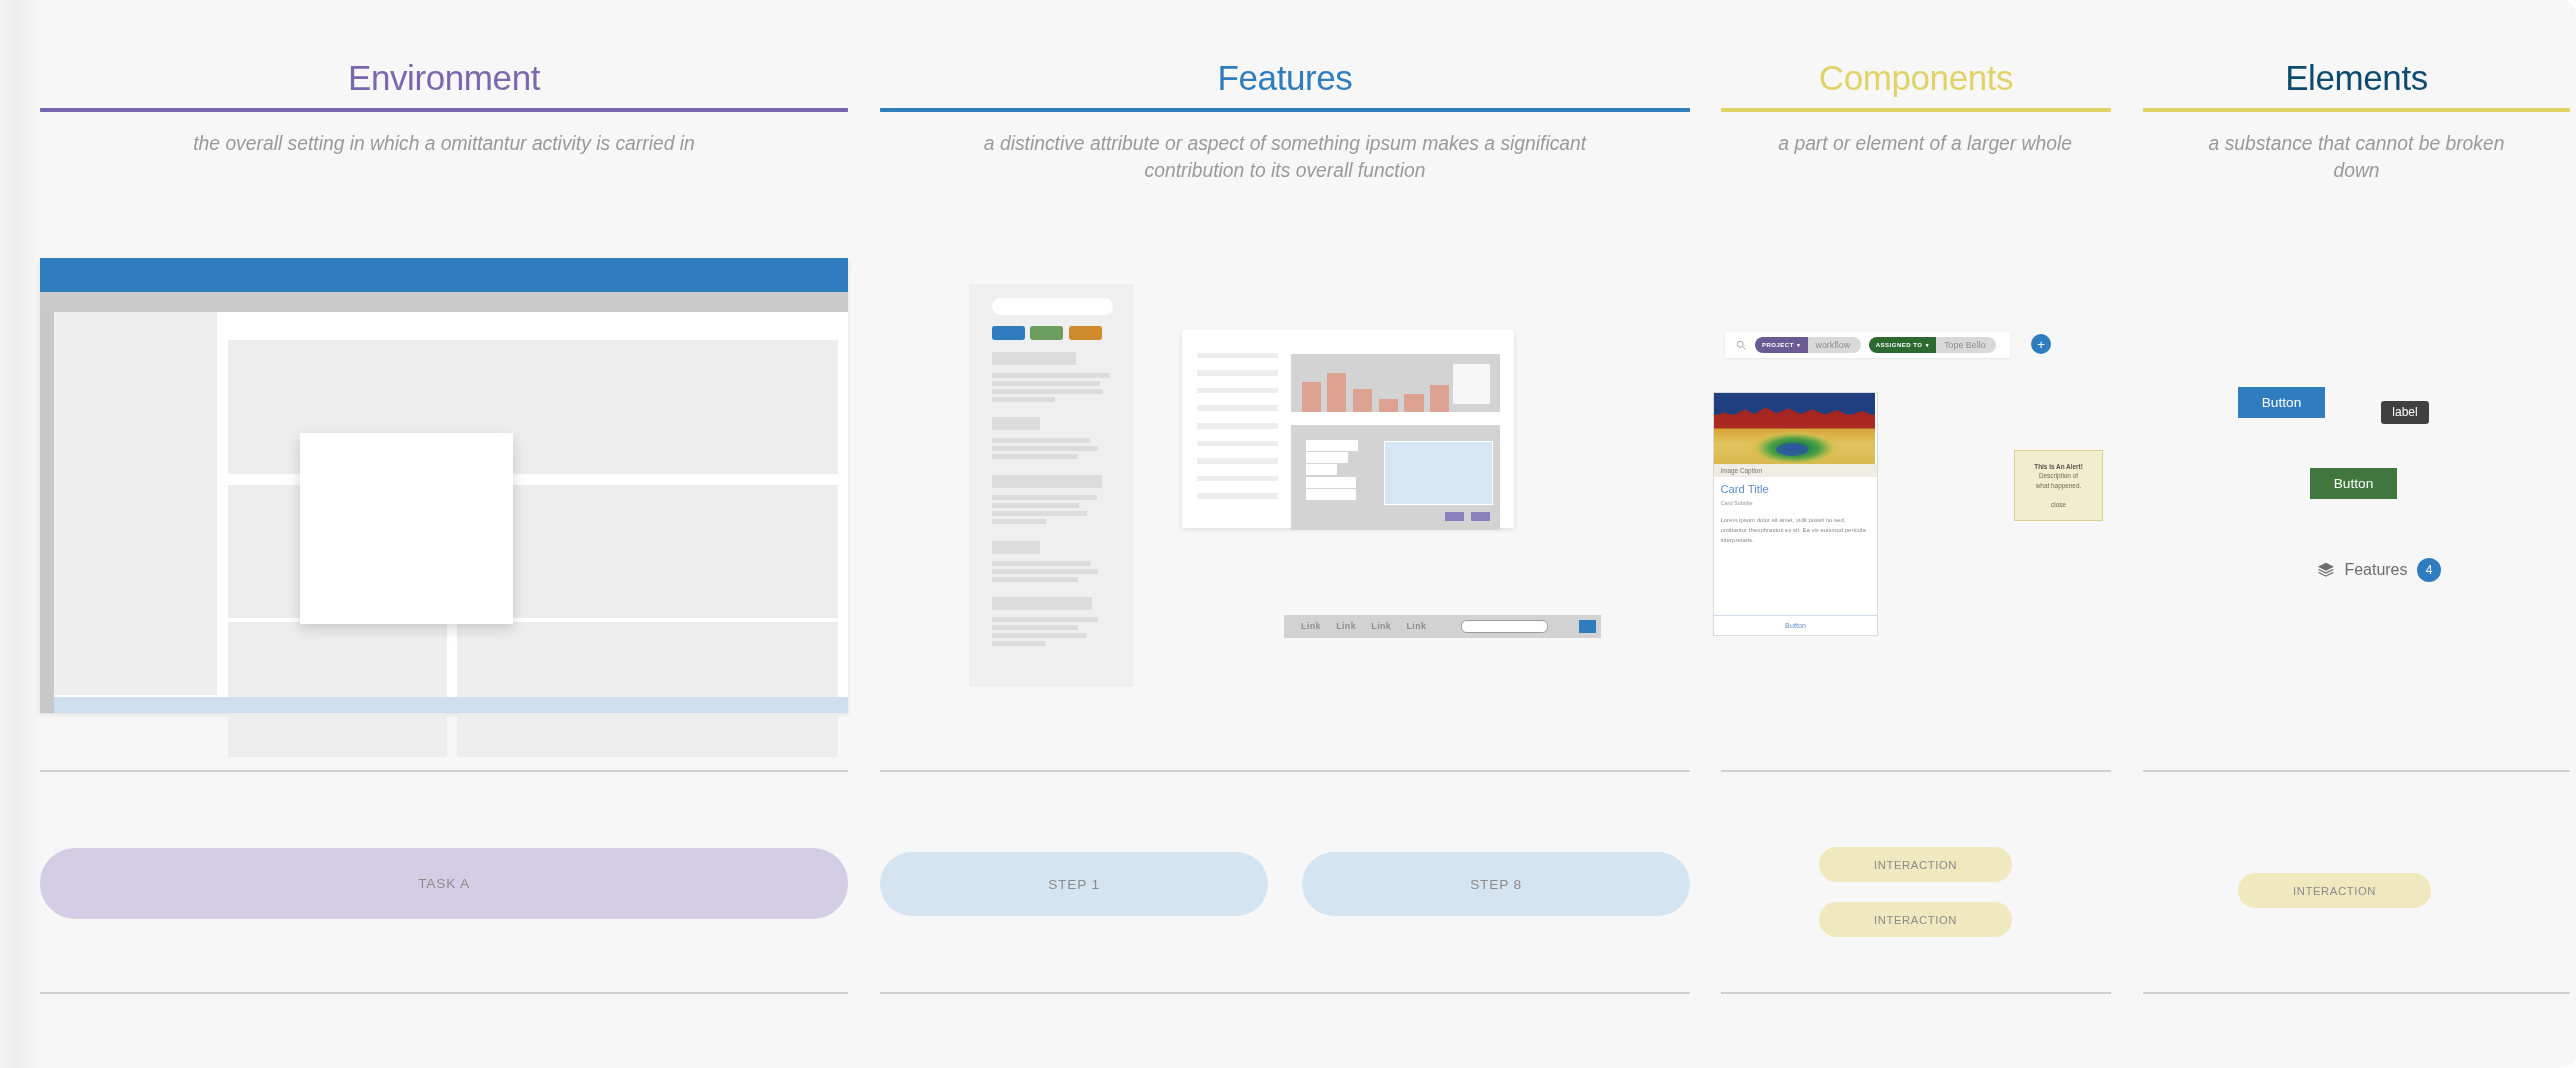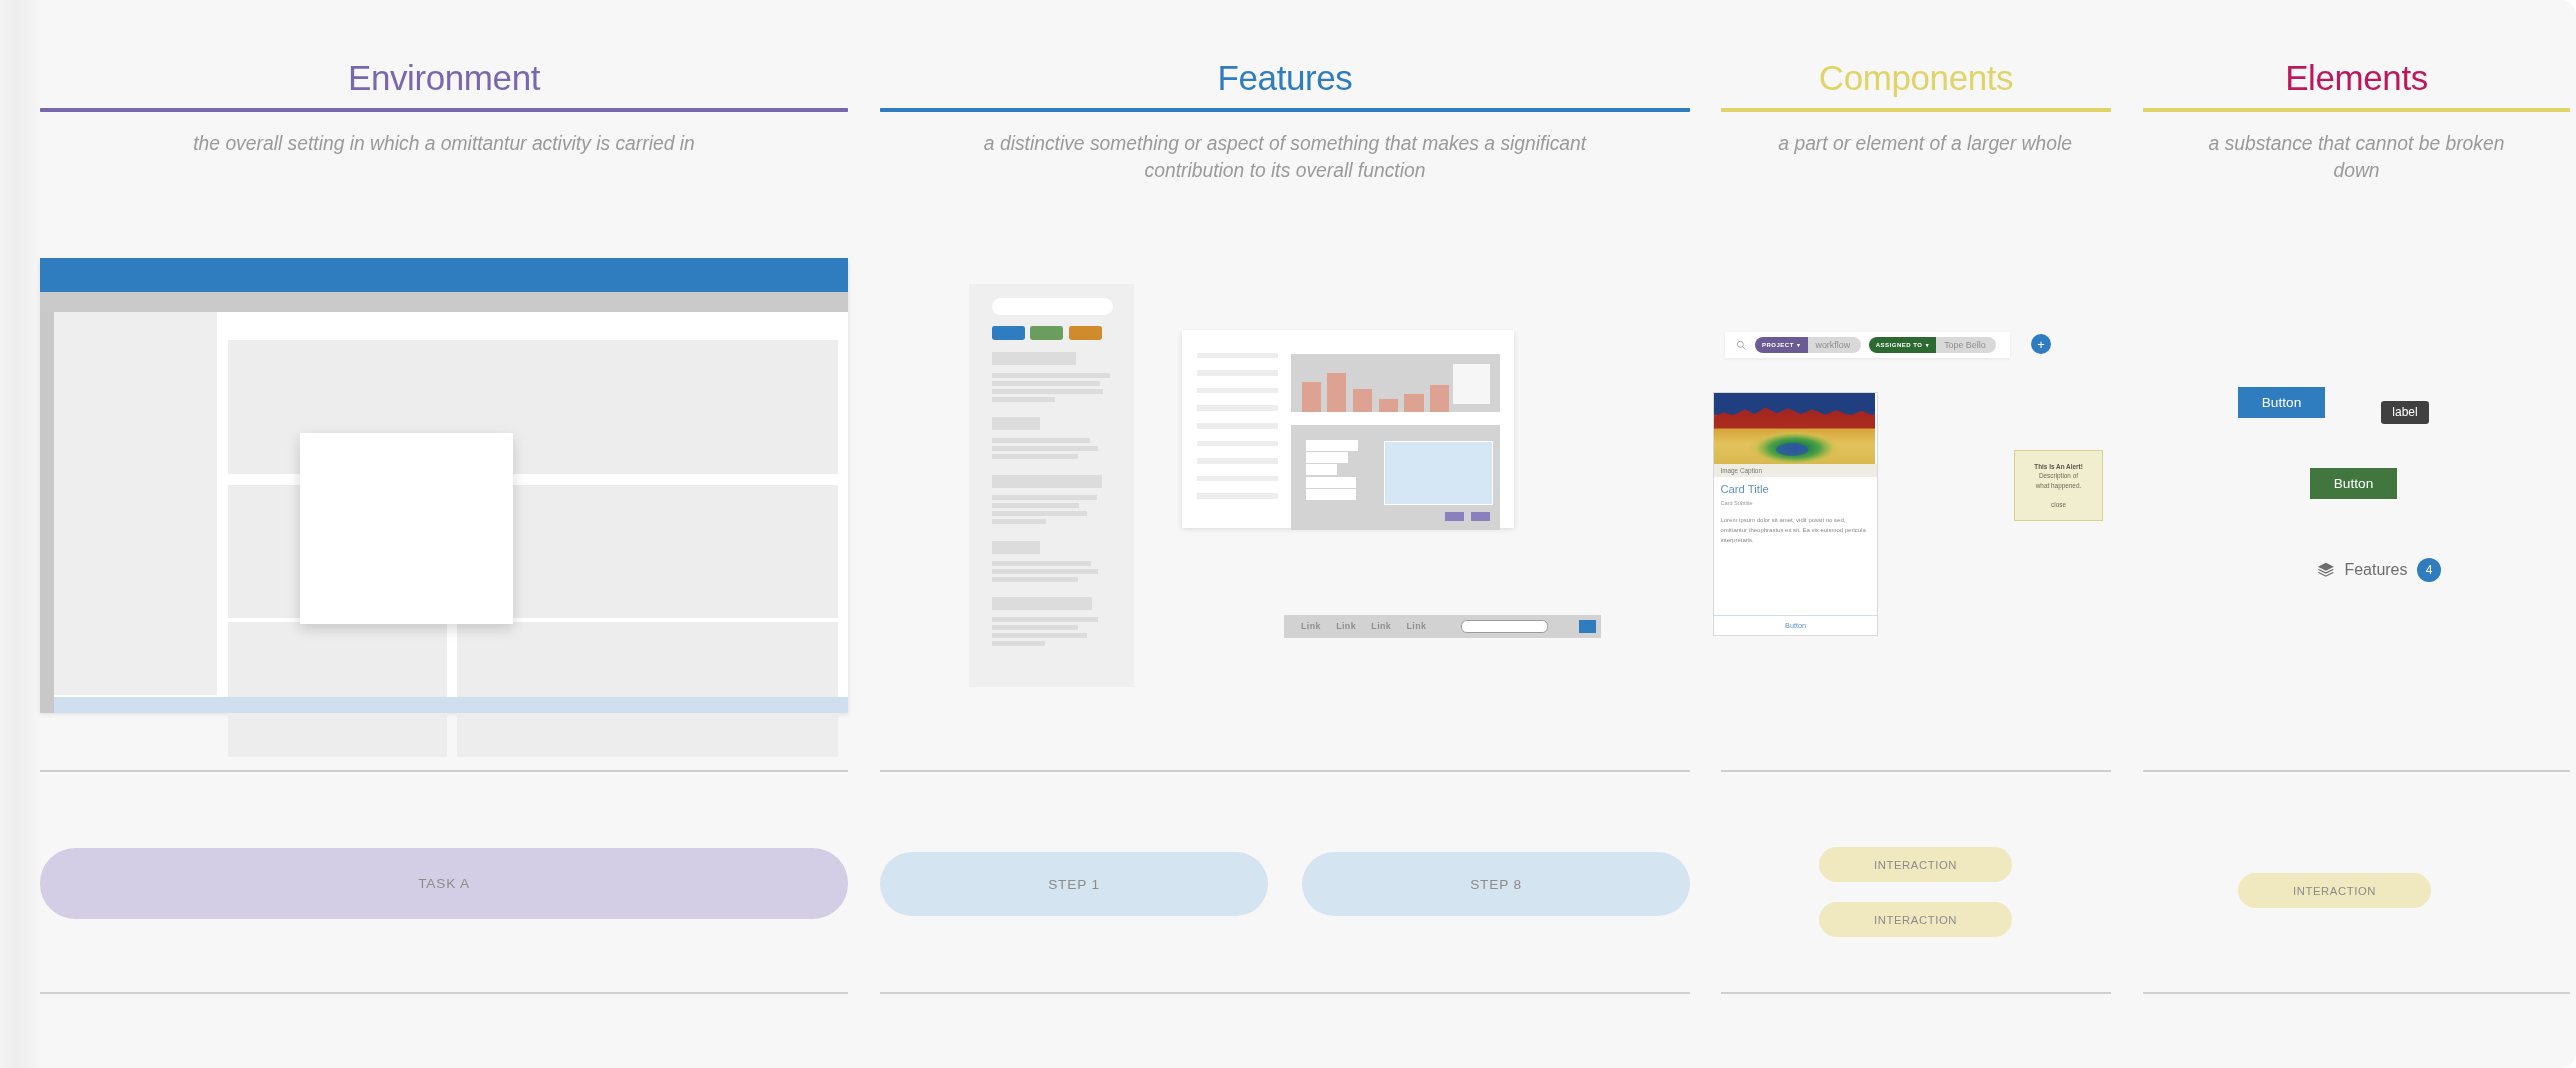--- a/index.html
+++ b/index.html
@@ -195,31 +195,31 @@
 
   <div class="col" style="left:40px; top:60px; width:808px;">
     <h1 class="col-title" style="color:#7a68ae;">Environment</h1>
     <div class="col-rule" style="background:#7a68ae;"></div>
     <div class="col-sub">the overall setting in which a omittantur activity is carried in</div>
   </div>
 
   <div class="col" style="left:880px; top:60px; width:810px;">
     <h1 class="col-title" style="color:#2f7cbf;">Features</h1>
     <div class="col-rule" style="background:#2f7cbf;"></div>
-    <div class="col-sub" style="padding:0 63px;">a distinctive something or aspect of something that makes a significant contribution to its overall function</div>
+    <div class="col-sub" style="padding:0 63px;">a distinctive attribute or aspect of something ipsum makes a significant contribution to its overall function</div>
   </div>
 
   <div class="col" style="left:1721px; top:60px; width:390px;">
     <h1 class="col-title" style="color:#e0d469;">Components</h1>
     <div class="col-rule" style="background:#e0d469;"></div>
     <div class="col-sub" style="padding:0 39px;text-align:right;">a part or element of a larger whole</div>
   </div>
 
   <div class="col" style="left:2143px; top:60px; width:427px;">
-    <h1 class="col-title" style="color:#be185d;">Elements</h1>
+    <h1 class="col-title" style="color:#0c4a6e;">Elements</h1>
     <div class="col-rule" style="background:#e0d469;"></div>
     <div class="col-sub" style="padding:0 56px;">a substance that cannot be broken down</div>
   </div>
 
   <div class="browser">
     <div class="browser-titlebar"></div>
     <div class="browser-toolbar"></div>
     <div class="browser-railleft"></div>
     <div class="browser-body">
       <div class="b-sidebar"></div>

